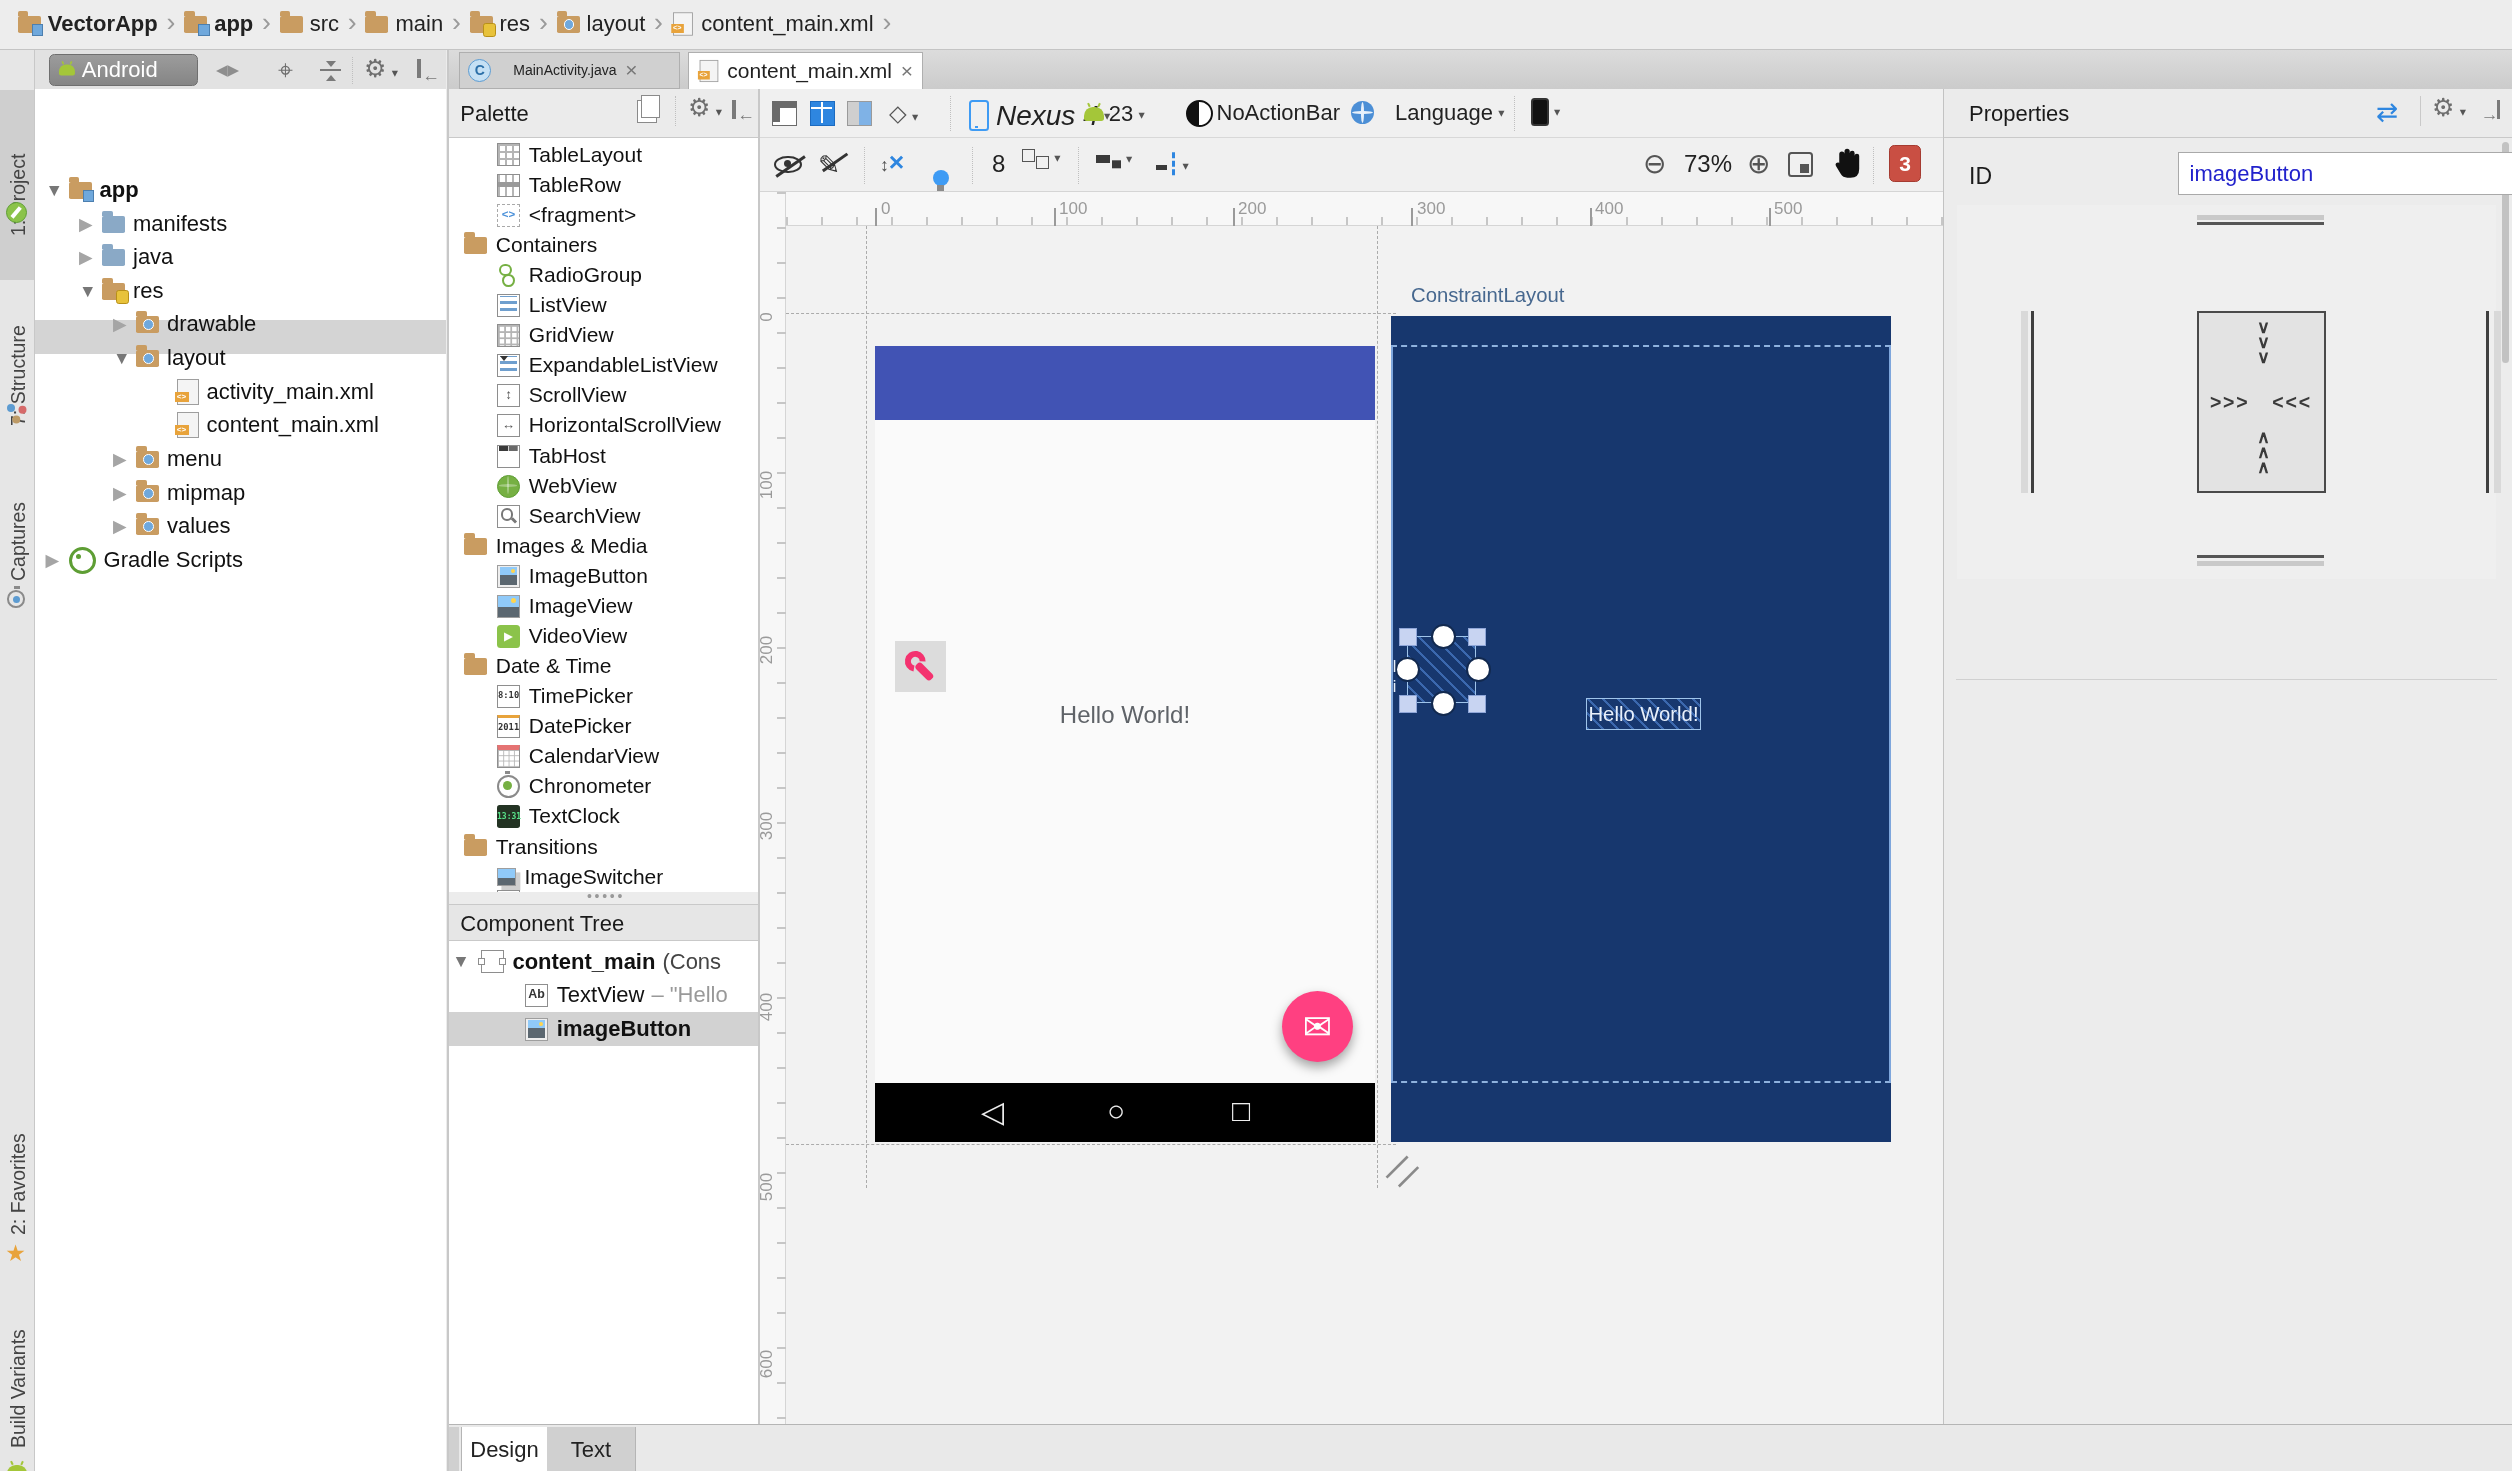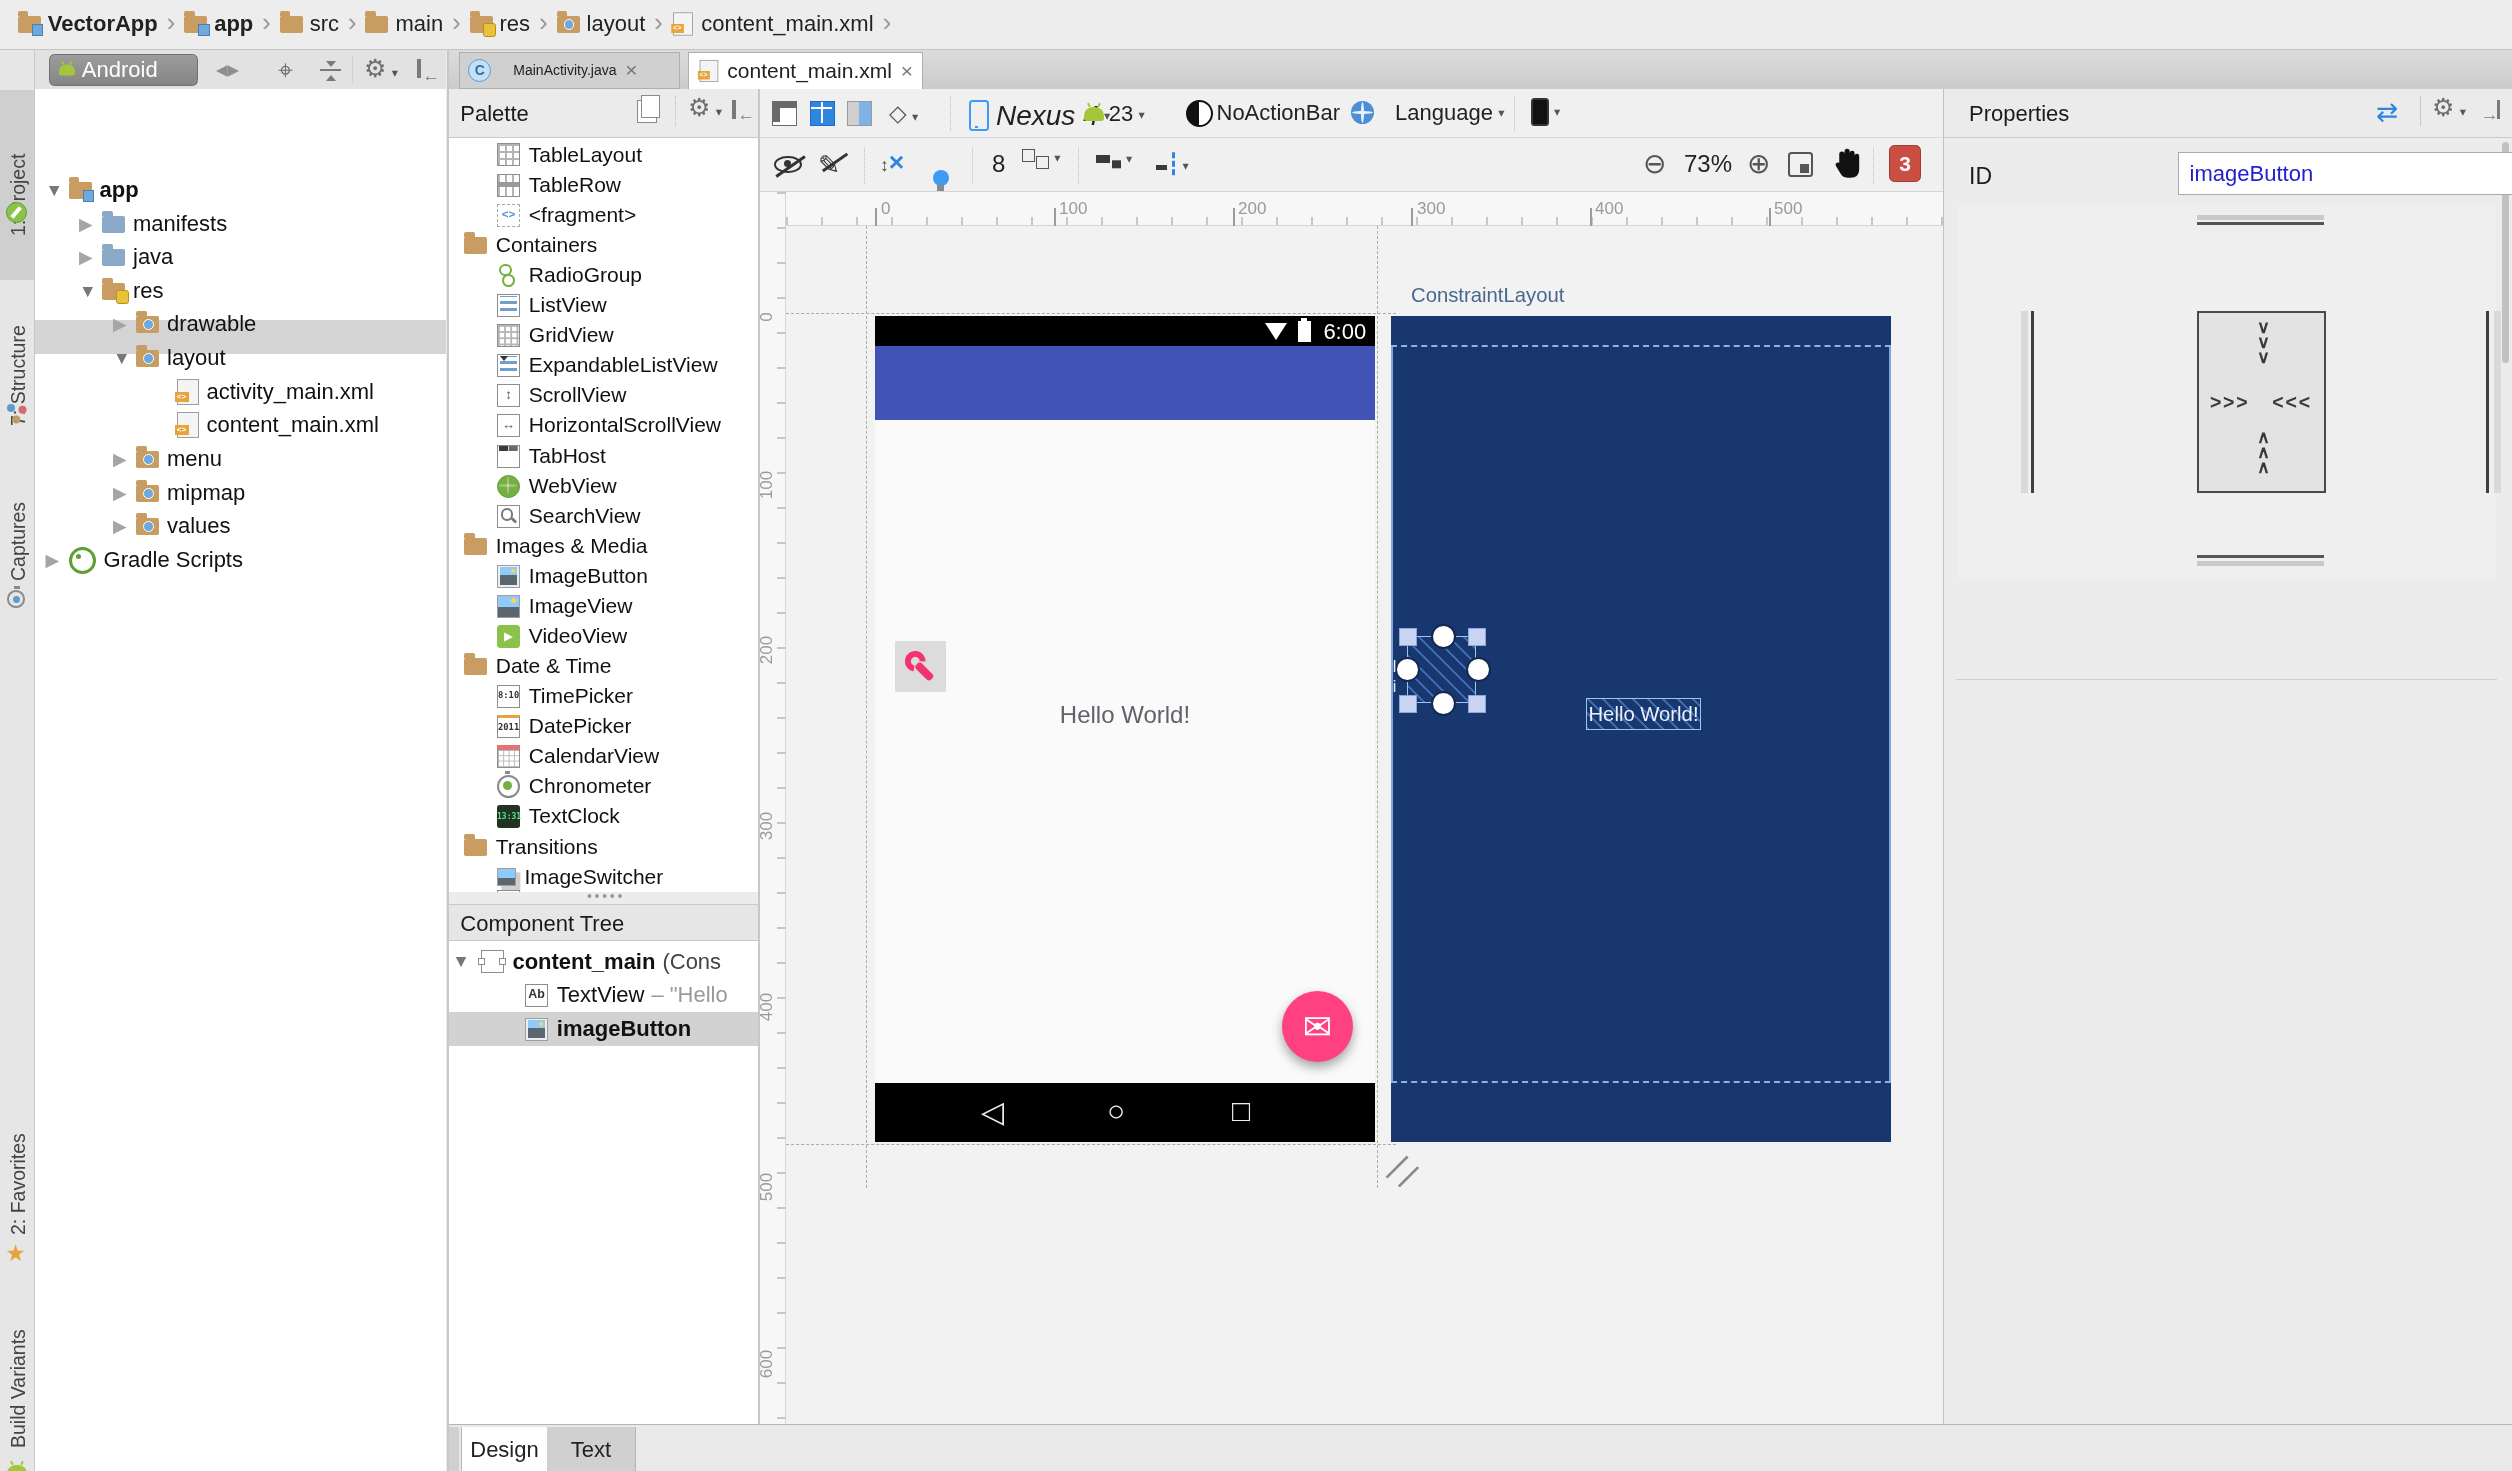--- a/index.html
+++ b/index.html
@@ -563,27 +563,20 @@
   <div class="abs surface">
 
     <div class="abs dashedH" style="left:0;top:87px;width:610px;"></div>
     <div class="abs dashedH" style="left:0;top:918px;width:610px;"></div>
     <div class="abs dashedV" style="left:80px;top:0;height:962px;"></div>
     <div class="abs dashedV" style="left:591px;top:0;height:962px;"></div>
 
     <div class="abs" style="left:625px;top:58px;font-size:20.3px;color:#47688F;">ConstraintLayout</div>
 
     <div class="abs" style="left:89px;top:90px;width:500px;height:826px;">
-      <div class="abs statusbar">
-        <div class="abs" style="right:88px;top:7px;border-left:11.5px solid transparent;border-right:11.5px solid transparent;border-top:17.7px solid #FFF;"></div>
-        <div class="abs" style="right:64px;top:5.3px;width:13.3px;height:20.3px;background:#FFF;">
-            <div class="abs" style="left:3.5px;top:-3.5px;width:6.2px;height:3.5px;background:#FFF;"></div>
-          </div>
-        <div class="abs" style="right:8.8px;top:2.7px;color:#FFF;font-size:22px;">6:00</div>
-      </div>
       <div class="abs appbar" style="background:#4153B4;"></div>
       <div class="abs dcontent">
         <div class="abs" style="left:20.3px;top:221px;width:51px;height:51px;background:#DCDCDC;display:flex;align-items:center;justify-content:center;">
           <svg width="35" height="35" viewBox="0 0 20 20">
             <circle cx="7" cy="7" r="4.2" fill="none" stroke="#F4326F" stroke-width="3.4" stroke-dasharray="19 7.5" transform="rotate(100 7 7)"></circle>
             <rect x="8" y="7.2" width="12" height="4.6" rx="2" fill="#F4326F" transform="rotate(45 9 9)"></rect>
           </svg>
         </div>
         <div class="abs" style="left:0;top:281px;width:500px;text-align:center;font-size:24px;color:#5F6368;">Hello World!</div>
         <div class="abs" style="left:407px;top:571px;width:71px;height:71px;border-radius:50%;background:#FF4081;box-shadow:0 5.3px 10.6px rgba(0,0,0,.35);display:flex;align-items:center;justify-content:center;">

